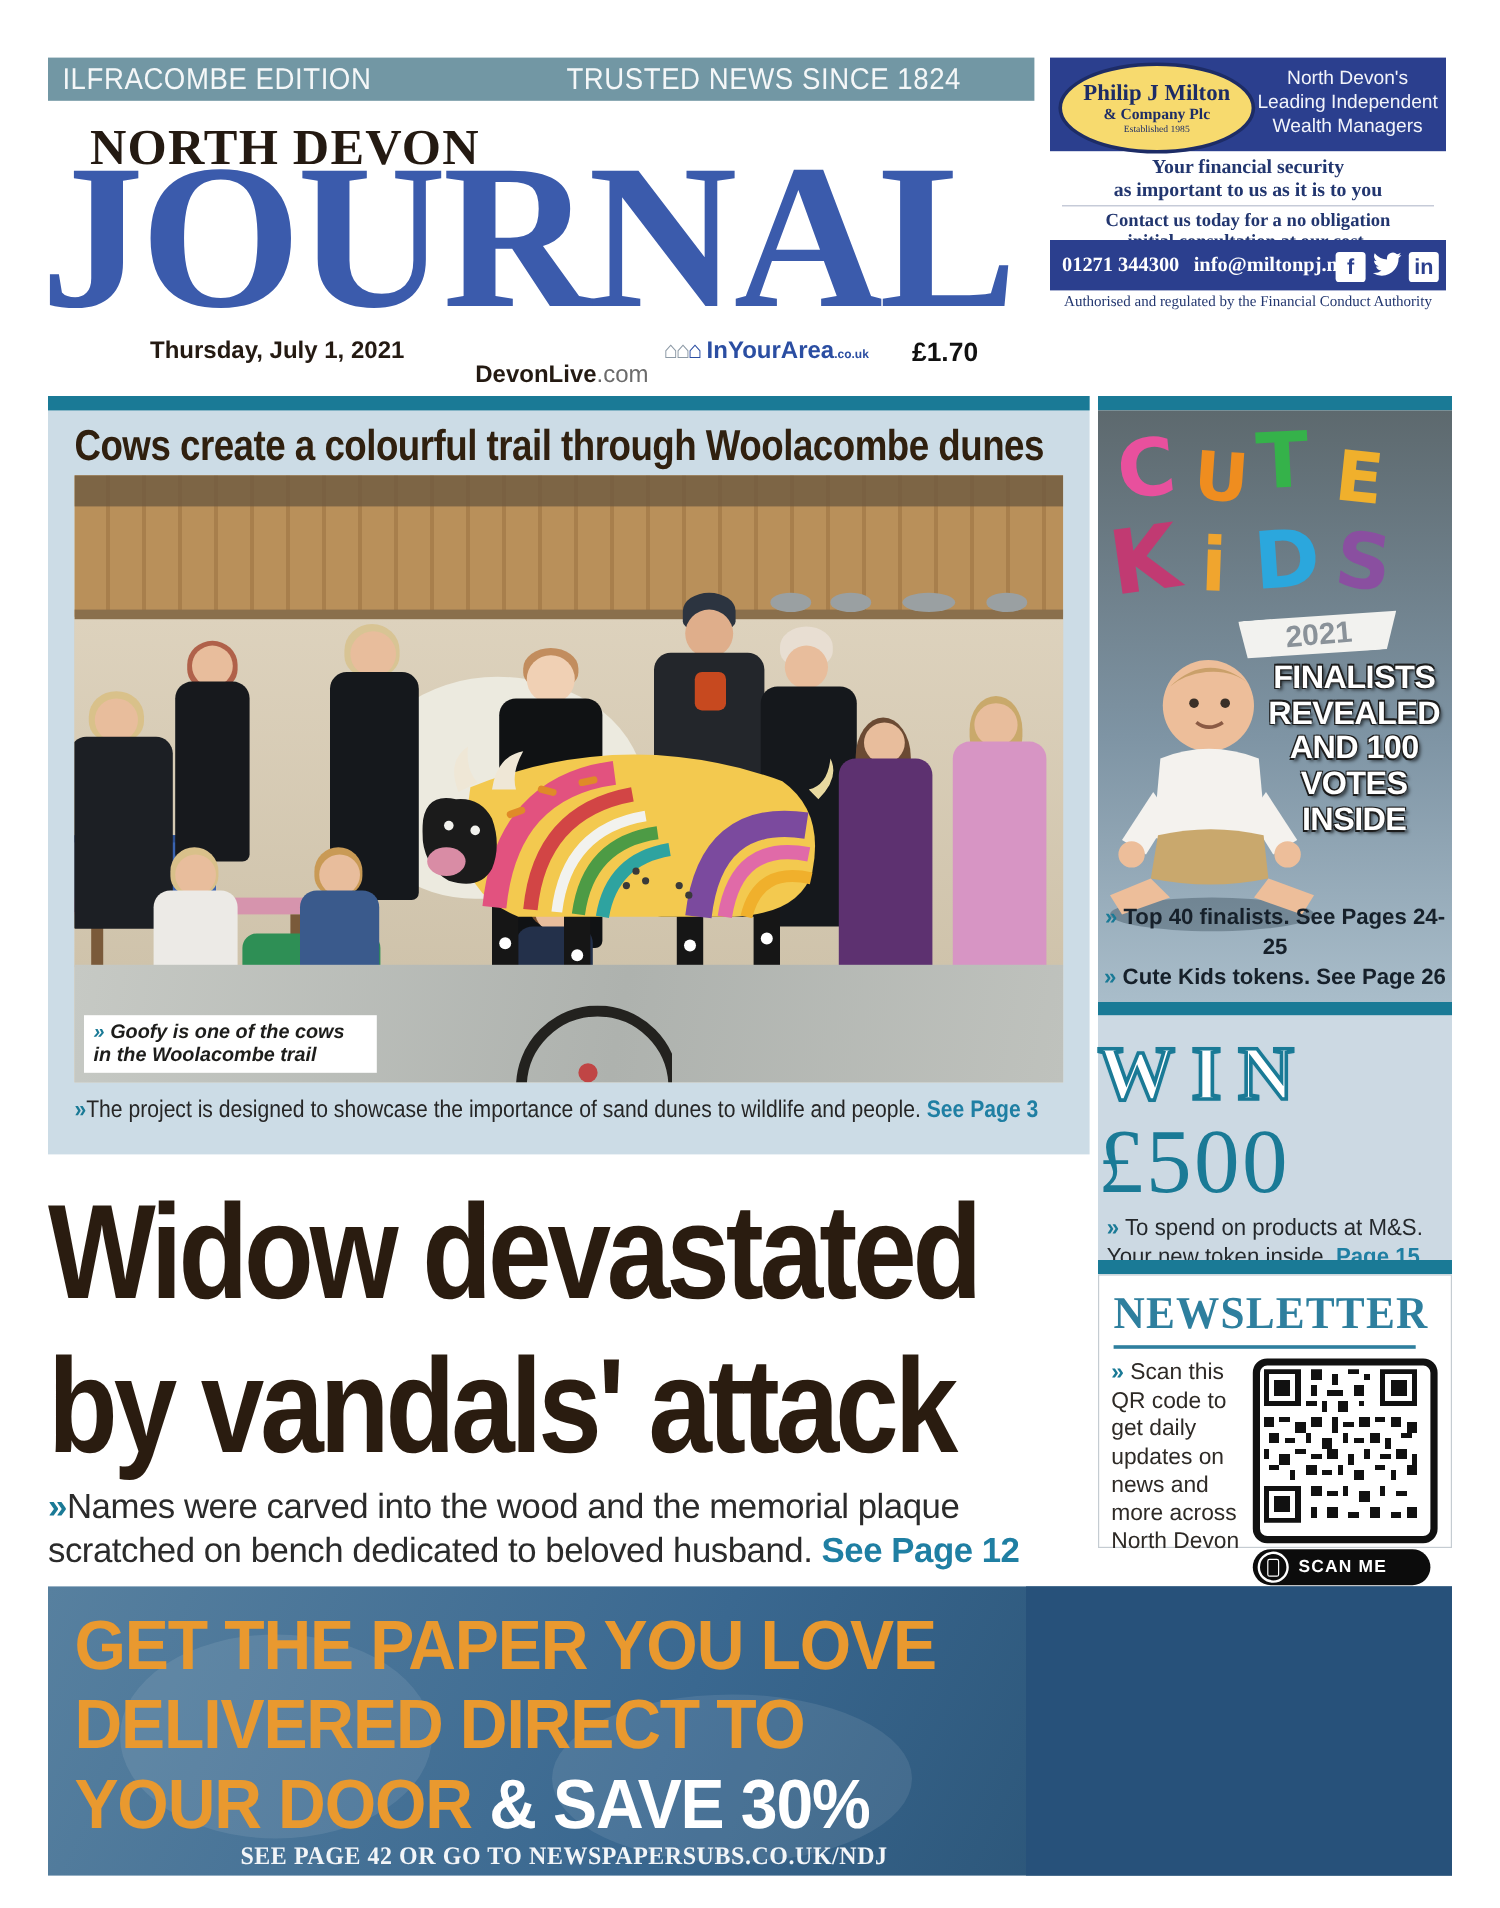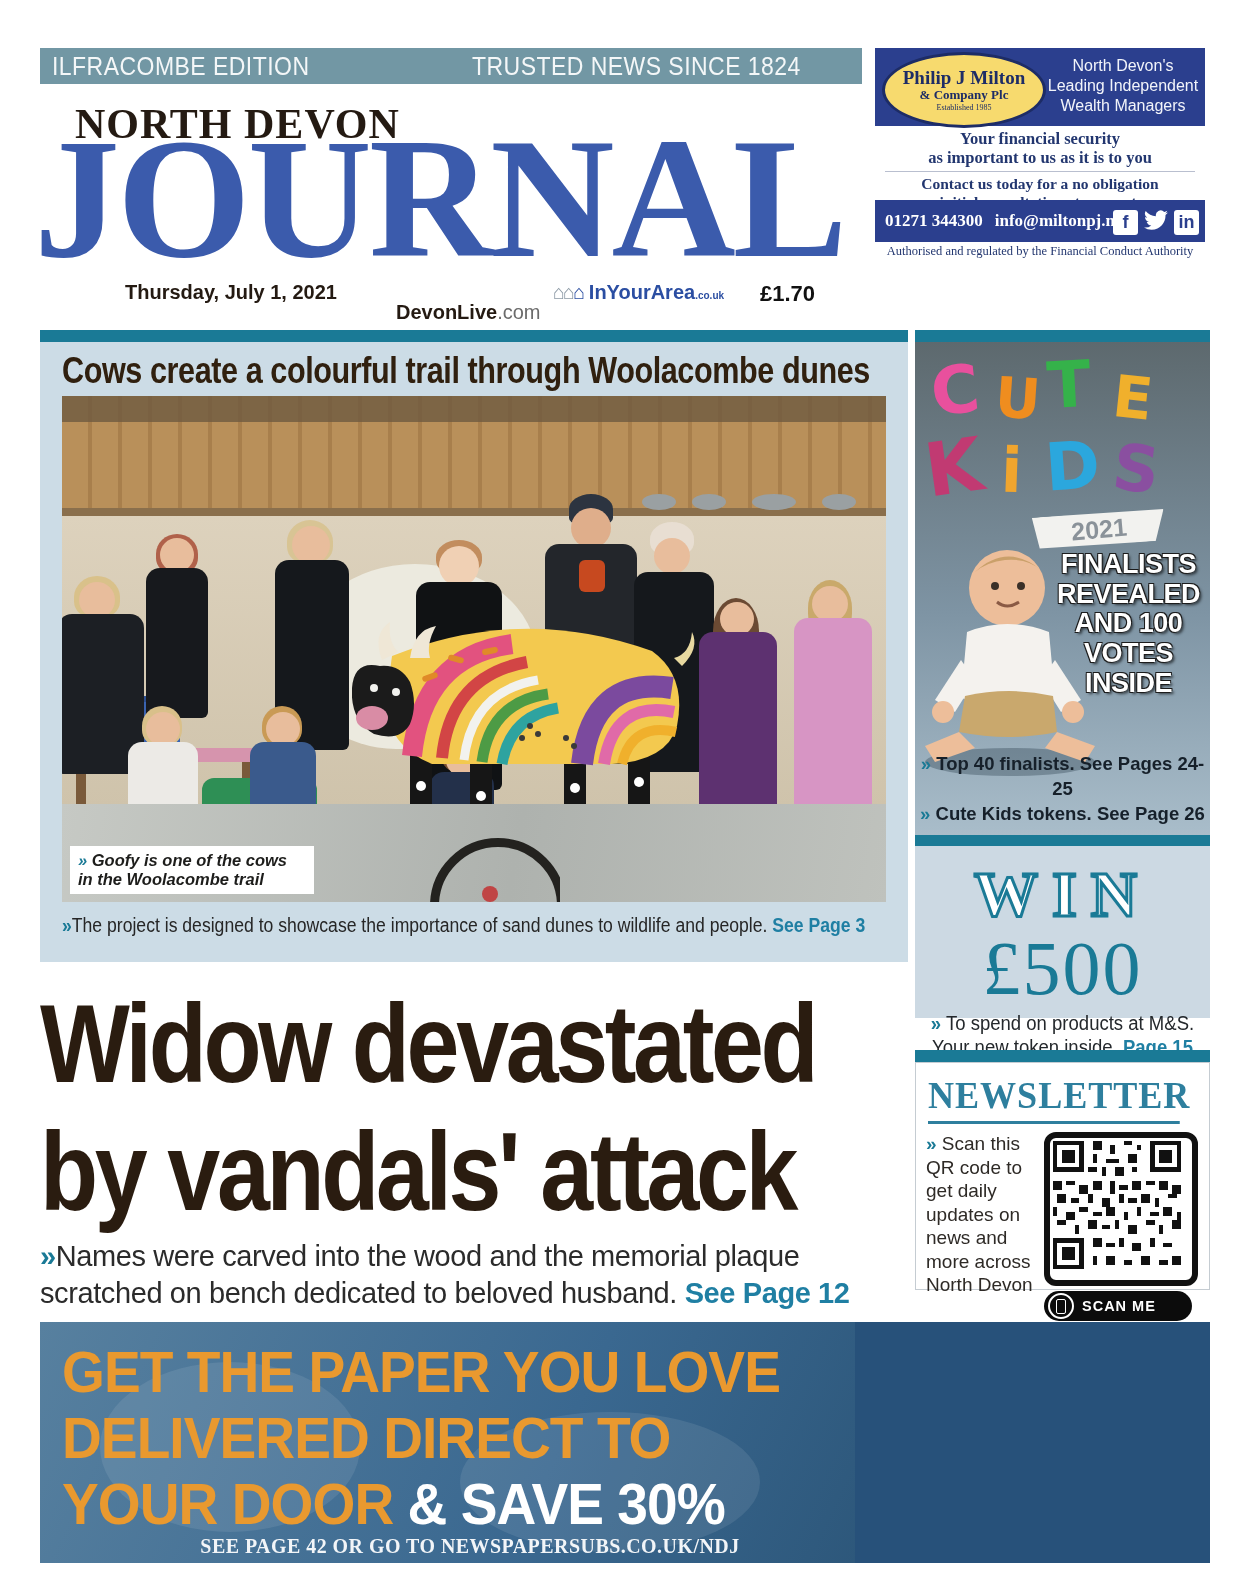--- a/index.html
+++ b/index.html
@@ -100,21 +100,21 @@
             background:linear-gradient(#5d696e,#7e94a4 55%,#a9bdca);}
   .ck-letter{position:absolute;font-weight:bold;font-family:"DejaVu Sans",sans-serif;}
   .ck-flag{position:absolute;left:118px;top:170px;width:132px;height:34px;background:#f2f2ef;
            transform:rotate(-5deg);display:flex;align-items:center;justify-content:center;
            color:#8a9299;font-weight:bold;font-size:25px;clip-path:polygon(0 0,100% 8%,92% 100%,4% 92%);}
   .finalists{position:absolute;right:10px;top:208px;text-align:center;color:#fff;font-weight:bold;
              font-size:27px;line-height:1.1;letter-spacing:-.5px;
              text-shadow:-1px -1px 0 #1c1c1c,1px -1px 0 #1c1c1c,-1px 1px 0 #1c1c1c,2px 2px 3px rgba(0,0,0,.65);}
   .ck-bullets{position:absolute;left:0;bottom:8px;width:100%;text-align:center;font-weight:bold;
               font-size:18.5px;line-height:1.35;color:#16202a;}
-  .sb-win{left:915px;top:846px;width:295px;height:172px;background:#ccd9e3;text-align:center;}
+  .sb-win{left:915px;top:846px;width:295px;height:204px;background:#ccd9e3;text-align:left;}
   .win-word{font-family:"Liberation Serif",serif;font-weight:bold;font-size:64px;letter-spacing:14px;
             color:#fff;-webkit-text-stroke:3px #1a7a96;text-shadow:0 0 2px #1a7a96;padding-top:12px;}
   .win-amt{font-family:"Liberation Serif",serif;font-weight:normal;font-size:76px;line-height:.95;color:#1a7a96;letter-spacing:2px;}
   .win-txt{margin-top:8px;font-size:19.5px;line-height:1.2;color:#24282c;transform:scaleX(.95);}
   .win-txt .lnk{color:#1f7fa3;font-weight:bold;}
   .sb-news{left:915px;top:1062px;width:293px;height:226px;background:#fff;border:1px solid #c5ccd2;}
   .nl-title{margin:10px 12px 0;font-family:"Liberation Serif",serif;font-weight:bold;font-size:38px;
             color:#2e7f9e;letter-spacing:1px;border-bottom:3px solid #2e7f9e;padding-bottom:4px;
             transform:scaleX(.95);transform-origin:0 50%;width:265px;}
   .nl-row{display:flex;margin:8px 10px 0;}

